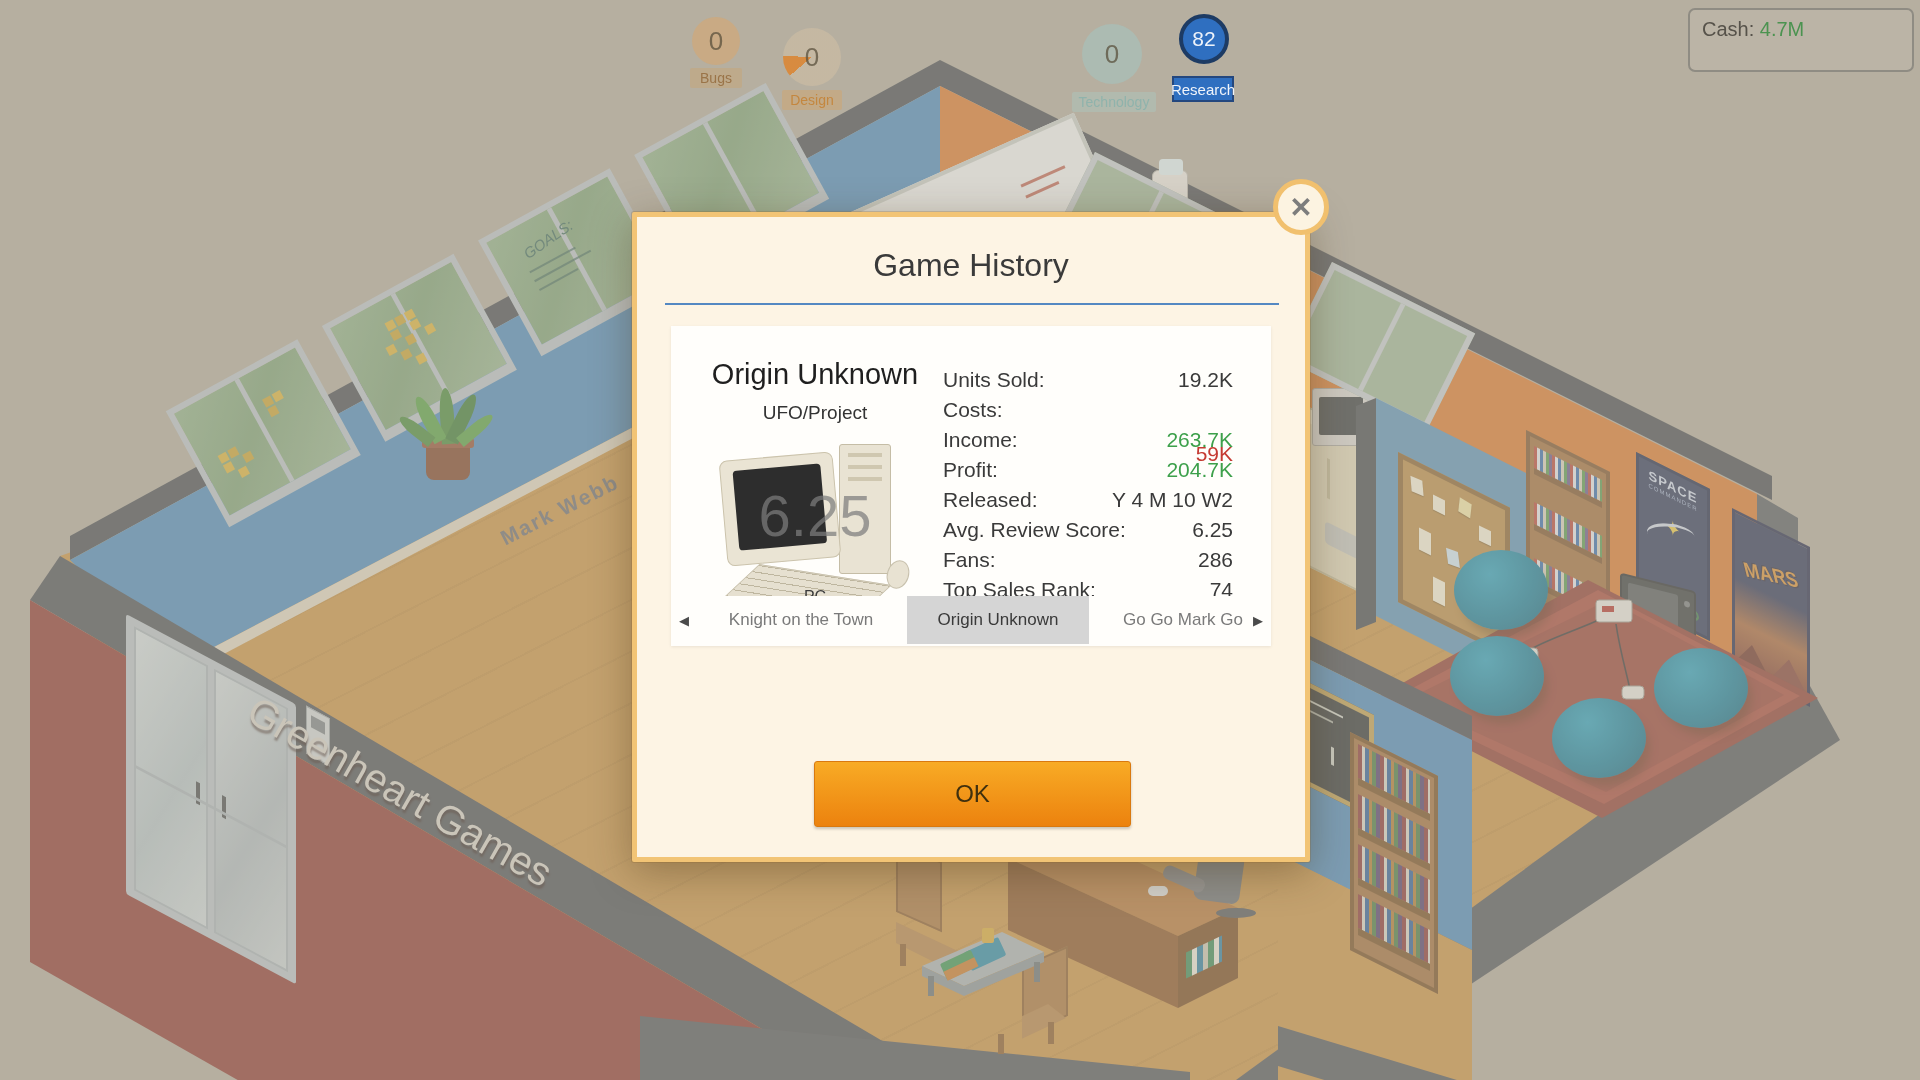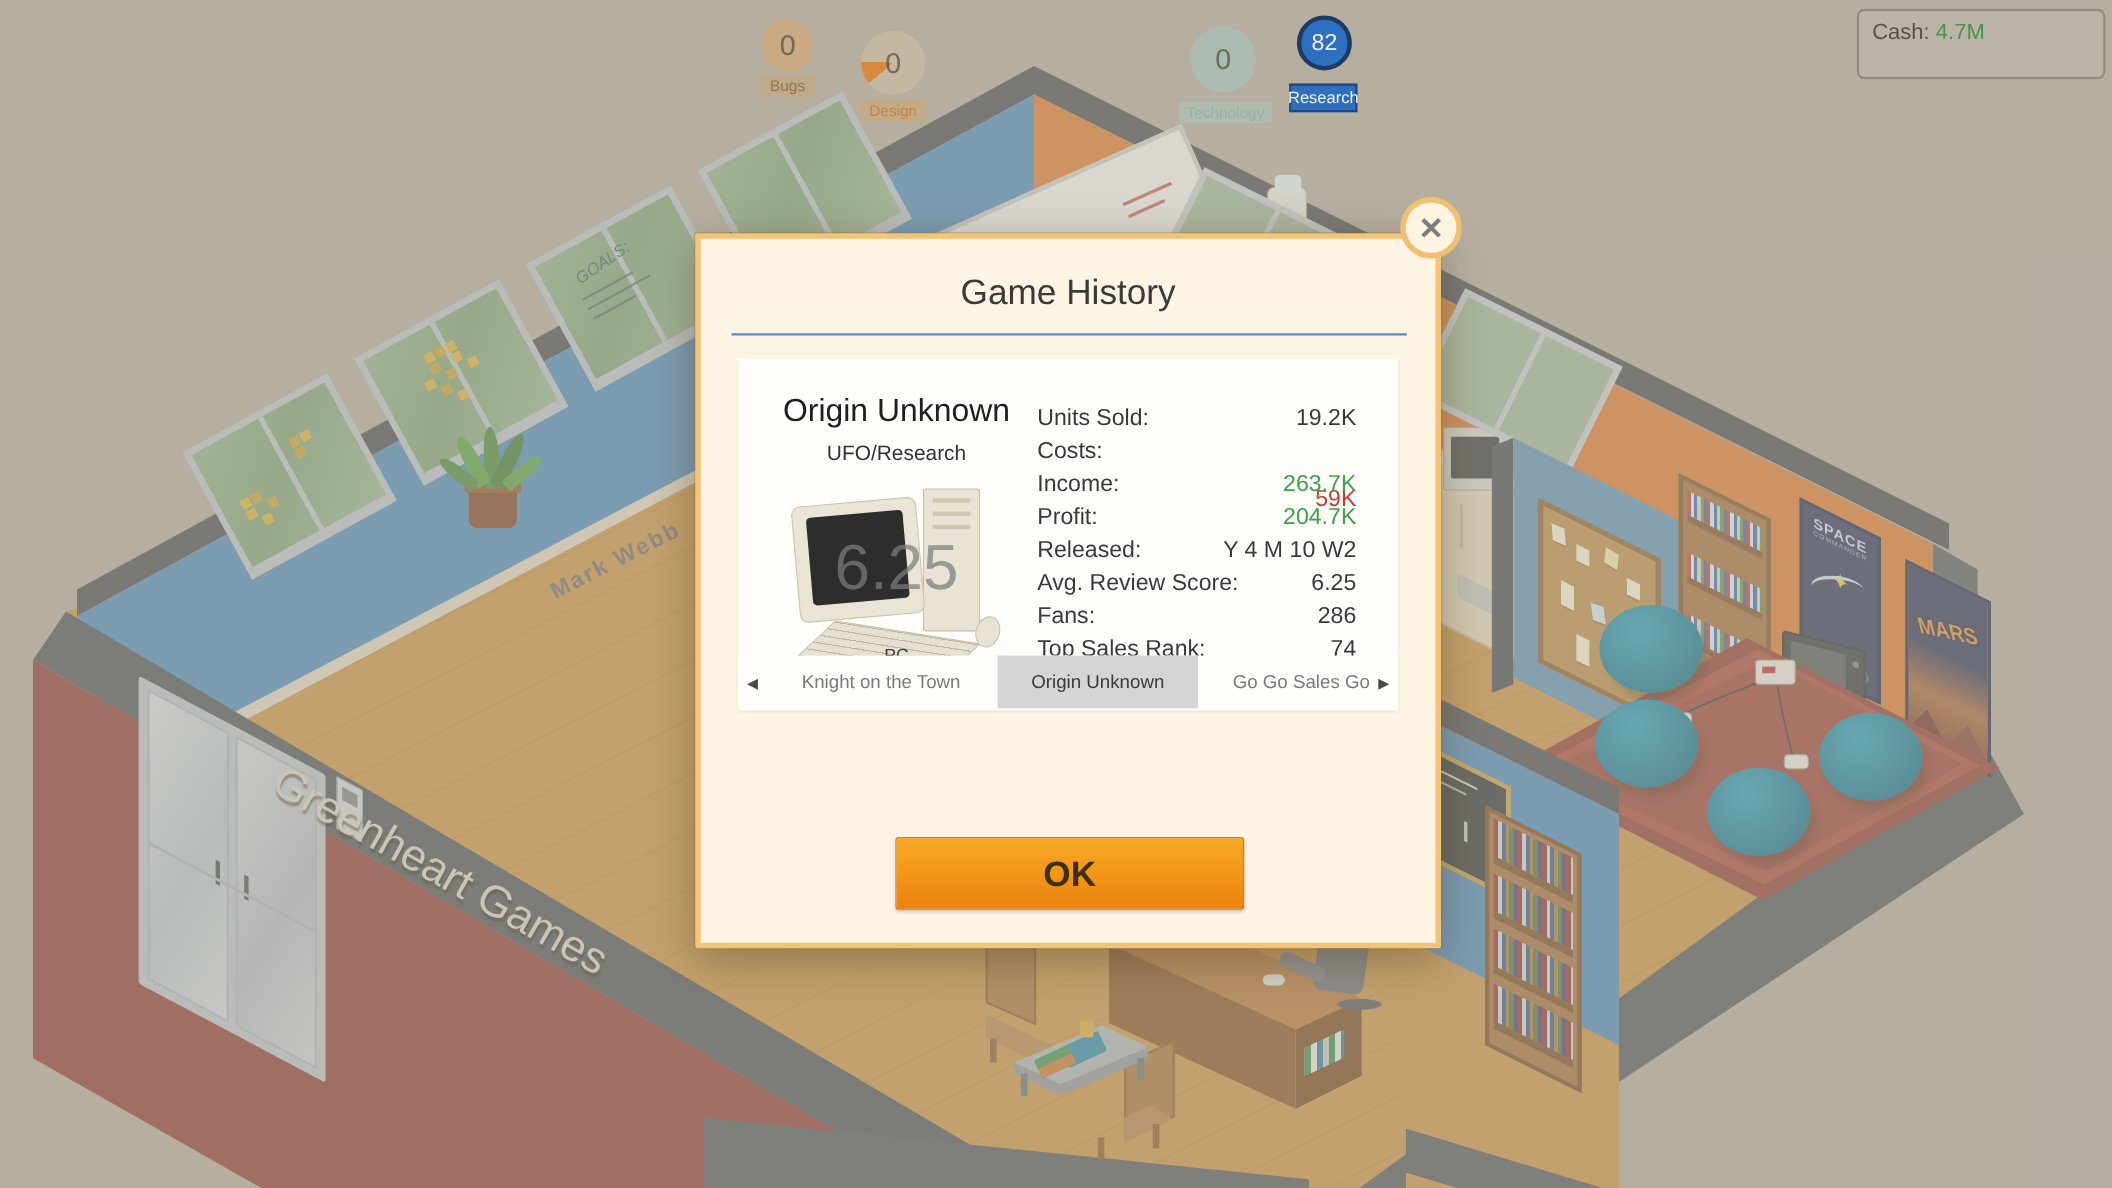--- a/index.html
+++ b/index.html
@@ -67,22 +67,22 @@
   .stat-row .lab{position:absolute;left:0;top:0;}
   .stat-row .val{position:absolute;right:2px;top:0;text-align:right;}
   .val.red{color:#c53a32;margin-top:44px;} .val.green{color:#3da04b;}
   .nav-item{position:absolute;top:0;height:48px;display:flex;align-items:center;justify-content:center;
      font-size:17px;color:#7a7a7a;}
   .nav-item.sel{background:#d5d5d5;color:#3a3a3a;}
   .nav-arrow{position:absolute;top:0;height:48px;width:26px;display:flex;align-items:center;
      justify-content:center;font-size:13px;color:#4a4a4a;cursor:pointer;}
   .ok-btn{position:absolute;left:177px;top:544px;width:315px;height:64px;
      background:linear-gradient(#f8ab25,#ec820e);border:1px solid #d9790f;border-radius:3px;
-     display:flex;align-items:center;justify-content:center;font-size:32px;color:#40300e;cursor:pointer;
-     box-shadow:0 2px 3px rgba(0,0,0,.2);font-weight:bold;}
+     display:flex;align-items:center;justify-content:center;font-size:24px;color:#40300e;cursor:pointer;
+     box-shadow:0 2px 3px rgba(0,0,0,.2);}
   .close-btn{position:absolute;left:636px;top:-38px;width:56px;height:56px;border-radius:50%;
      background:#fcf3e1;border:5px solid #f1c06e;box-sizing:border-box;display:flex;align-items:center;
      justify-content:center;font-size:28px;font-weight:bold;color:#7d7d7d;cursor:pointer;}
   
   .pc-tower{position:absolute;left:168px;top:118px;width:50px;height:128px;background:#e9e3d3;
      border:1px solid #c5bda6;border-radius:3px;}
   .pc-tower i{display:block;height:4px;background:#cfc7b0;margin:8px 8px 0 8px;}
   .pc-monitor{position:absolute;left:52px;top:130px;width:112px;height:104px;background:#eae4d4;
      border:1px solid #cbc3ac;border-radius:8px;transform:rotate(-5deg);}
   .pc-screen{position:absolute;left:12px;top:10px;right:12px;bottom:14px;background:#2d2d2d;border-radius:4px;}
@@ -382,21 +382,21 @@
   </div>
 
   <div class="dialog">
     <div class="dlg-title">Game History</div>
     <div class="dlg-underline"></div>
 
     <div class="panel"></div>
     <div class="panel-wrap">
 
       <div class="game-name">Origin Unknown</div>
-      <div class="game-genre">UFO/Research</div>
+      <div class="game-genre">UFO/Project</div>
 
       <div class="abs" style="left:0;top:0;width:280px;height:320px;">
         <div class="pc-tower">
             <i></i>
             <i></i>
             <i></i>
           </div>
         <div class="pc-monitor">
           <div class="pc-screen"></div>
         </div>
@@ -445,21 +445,21 @@
       <div class="nav-arrow" style="left:0;">
         <span>◀</span>
       </div>
       <div class="nav-item" style="left:30px;width:200px;">
         <span>Knight on the Town</span>
       </div>
       <div class="nav-item sel" style="left:236px;width:182px;">
         <span>Origin Unknown</span>
       </div>
       <div class="nav-item" style="left:424px;width:176px;">
-        <span>Go Go Sales Go</span>
+        <span>Go Go Mark Go</span>
       </div>
       <div class="nav-arrow" style="right:0;">
         <span>▶</span>
       </div>
     </div>
 
     <div class="ok-btn">
       <span>OK</span>
     </div>
 

